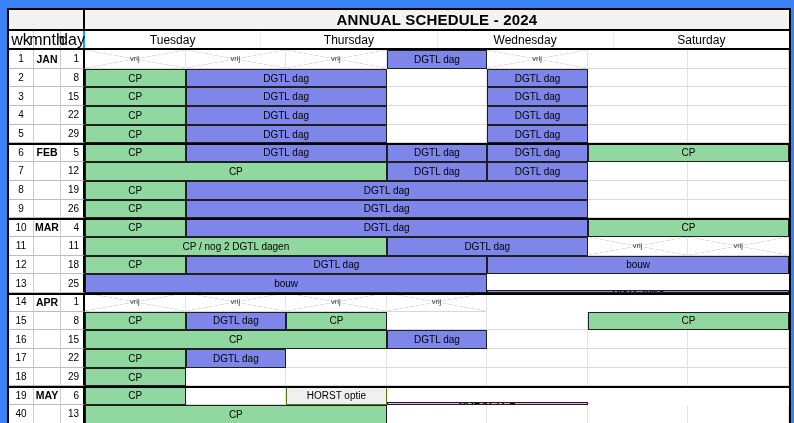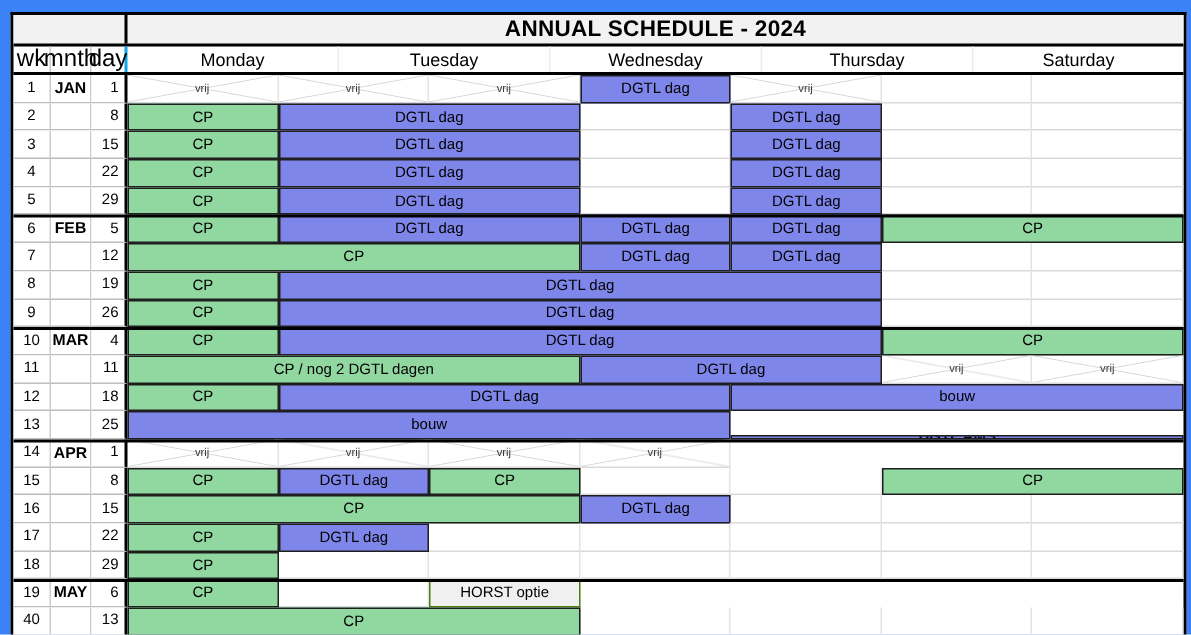--- a/index.html
+++ b/index.html
@@ -52,24 +52,23 @@
   <div class="tbl">
     <div class="title-row">
       <div class="corner"></div>
       <div class="title">ANNUAL SCHEDULE - 2024</div>
     </div>
     <div class="header-row">
       <div class="hl wk">wk</div>
       <div class="hl mnth">mnth</div>
       <div class="hl day">day</div>
       <div class="hdays">
-          <div class="hday">Monday</div>
           <div class="hday">Tuesday</div>
+          <div class="hday">Thursday</div>
           <div class="hday">Wednesday</div>
-          <div class="hday">Thursday</div>
           <div class="hday">Saturday</div>
         </div>
     </div>
     <div>
         <div class="row">
           <div class="lc wk">1</div>
           <div class="lc mnth">JAN</div>
           <div class="lc day">1</div>
           <div class="days">
             <div class="cell c-vrij" style="flex-basis: 14.2857%;">vrij</div>
@@ -284,20 +283,21 @@
           </div>
         </div>
         <div class="row month-start">
           <div class="lc wk">19</div>
           <div class="lc mnth">MAY</div>
           <div class="lc day">6</div>
           <div class="days">
             <div class="cell c-cp" style="flex-basis: 14.2857%;">CP</div>
             <div class="cell c-empty" style="flex-basis: 14.2857%;"></div>
             <div class="cell c-opt" style="flex-basis: 14.2857%;">HORST optie</div>
+            <div class="cell c-horst bold" style="flex-basis: 28.5714%;">HORST / CP</div>
           </div>
         </div>
         <div class="row">
           <div class="lc wk">40</div>
           <div class="lc mnth"></div>
           <div class="lc day">13</div>
           <div class="days">
             <div class="cell c-cp" style="flex-basis: 42.8571%;">CP</div>
             <div class="cell c-empty" style="flex-basis: 14.2857%;"></div>
             <div class="cell c-empty" style="flex-basis: 14.2857%;"></div>

